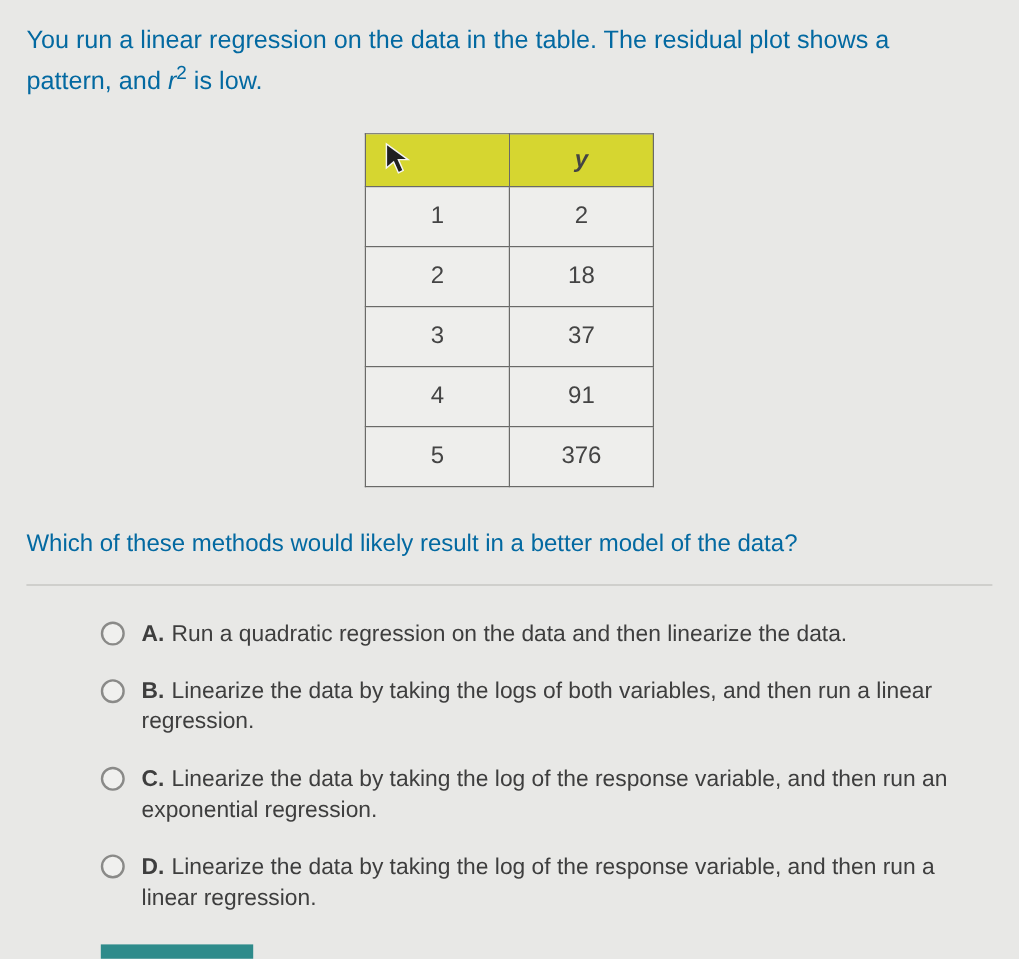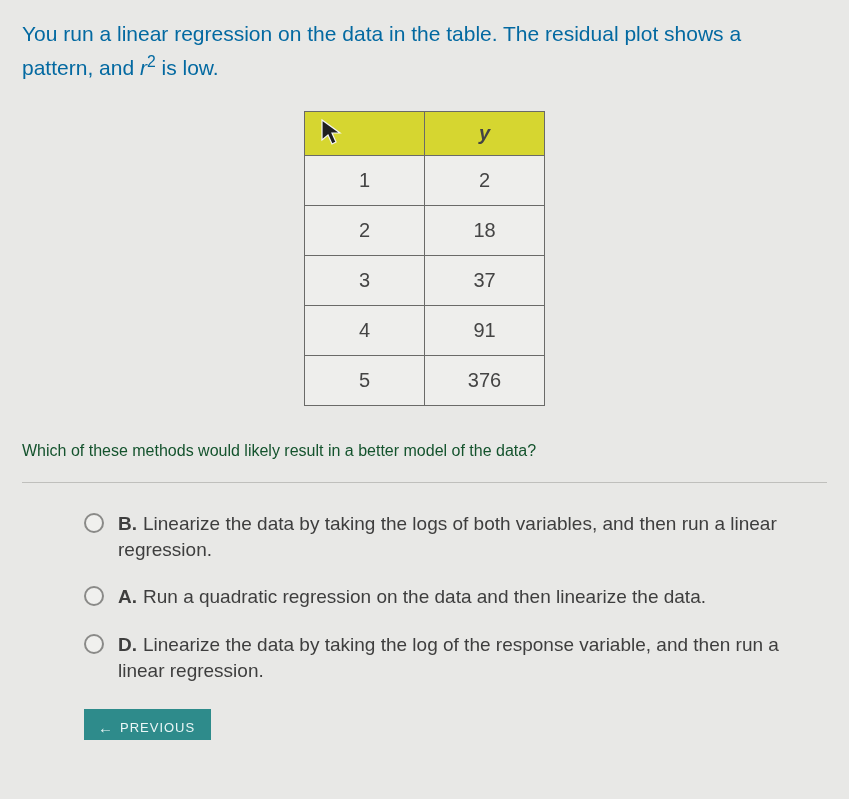--- a/index.html
+++ b/index.html
@@ -49,22 +49,22 @@
   }
   .cursor-cell { position: relative; }
   .cursor {
     position: absolute;
     left: 14px; top: 6px;
     width: 0; height: 0;
     pointer-events: none;
   }
   .cursor svg { display:block; }
   .sub-question {
-    font-size: 16px;
-    color: #14532d;
+    font-size: 20px;
+    color: #0369a1;
     margin-bottom: 22px;
   }
   hr.divider {
     border: none;
     border-top: 1px solid #bfbfbc;
     margin: 0 0 28px 0;
   }
   .options {
     padding-left: 62px;
   }
@@ -158,31 +158,37 @@
 
 <div class="sub-question">Which of these methods would likely result in a better model of the data?</div>
 
 <hr class="divider">
 
 <div class="options">
 
   <div class="option">
     <div class="radio"></div>
     <div class="opt-text">
+      <b>A.</b><span>Run a quadratic regression on the data and then linearize the data.</span>
+    </div>
+  </div>
+
+  <div class="option">
+    <div class="radio"></div>
+    <div class="opt-text">
       <b>B.</b><span>Linearize the data by taking the logs of both variables, and then run a linear regression.</span>
     </div>
   </div>
 
   <div class="option">
     <div class="radio"></div>
     <div class="opt-text">
-      <b>A.</b><span>Run a quadratic regression on the data and then linearize the data.</span>
-    </div>
-  </div>
-
+      <b>C.</b><span>Linearize the data by taking the log of the response variable, and then run an exponential regression.</span>
+    </div>
+  </div>
 
   <div class="option">
     <div class="radio"></div>
     <div class="opt-text">
       <b>D.</b><span>Linearize the data by taking the log of the response variable, and then run a linear regression.</span>
     </div>
   </div>
 
 </div>
 

